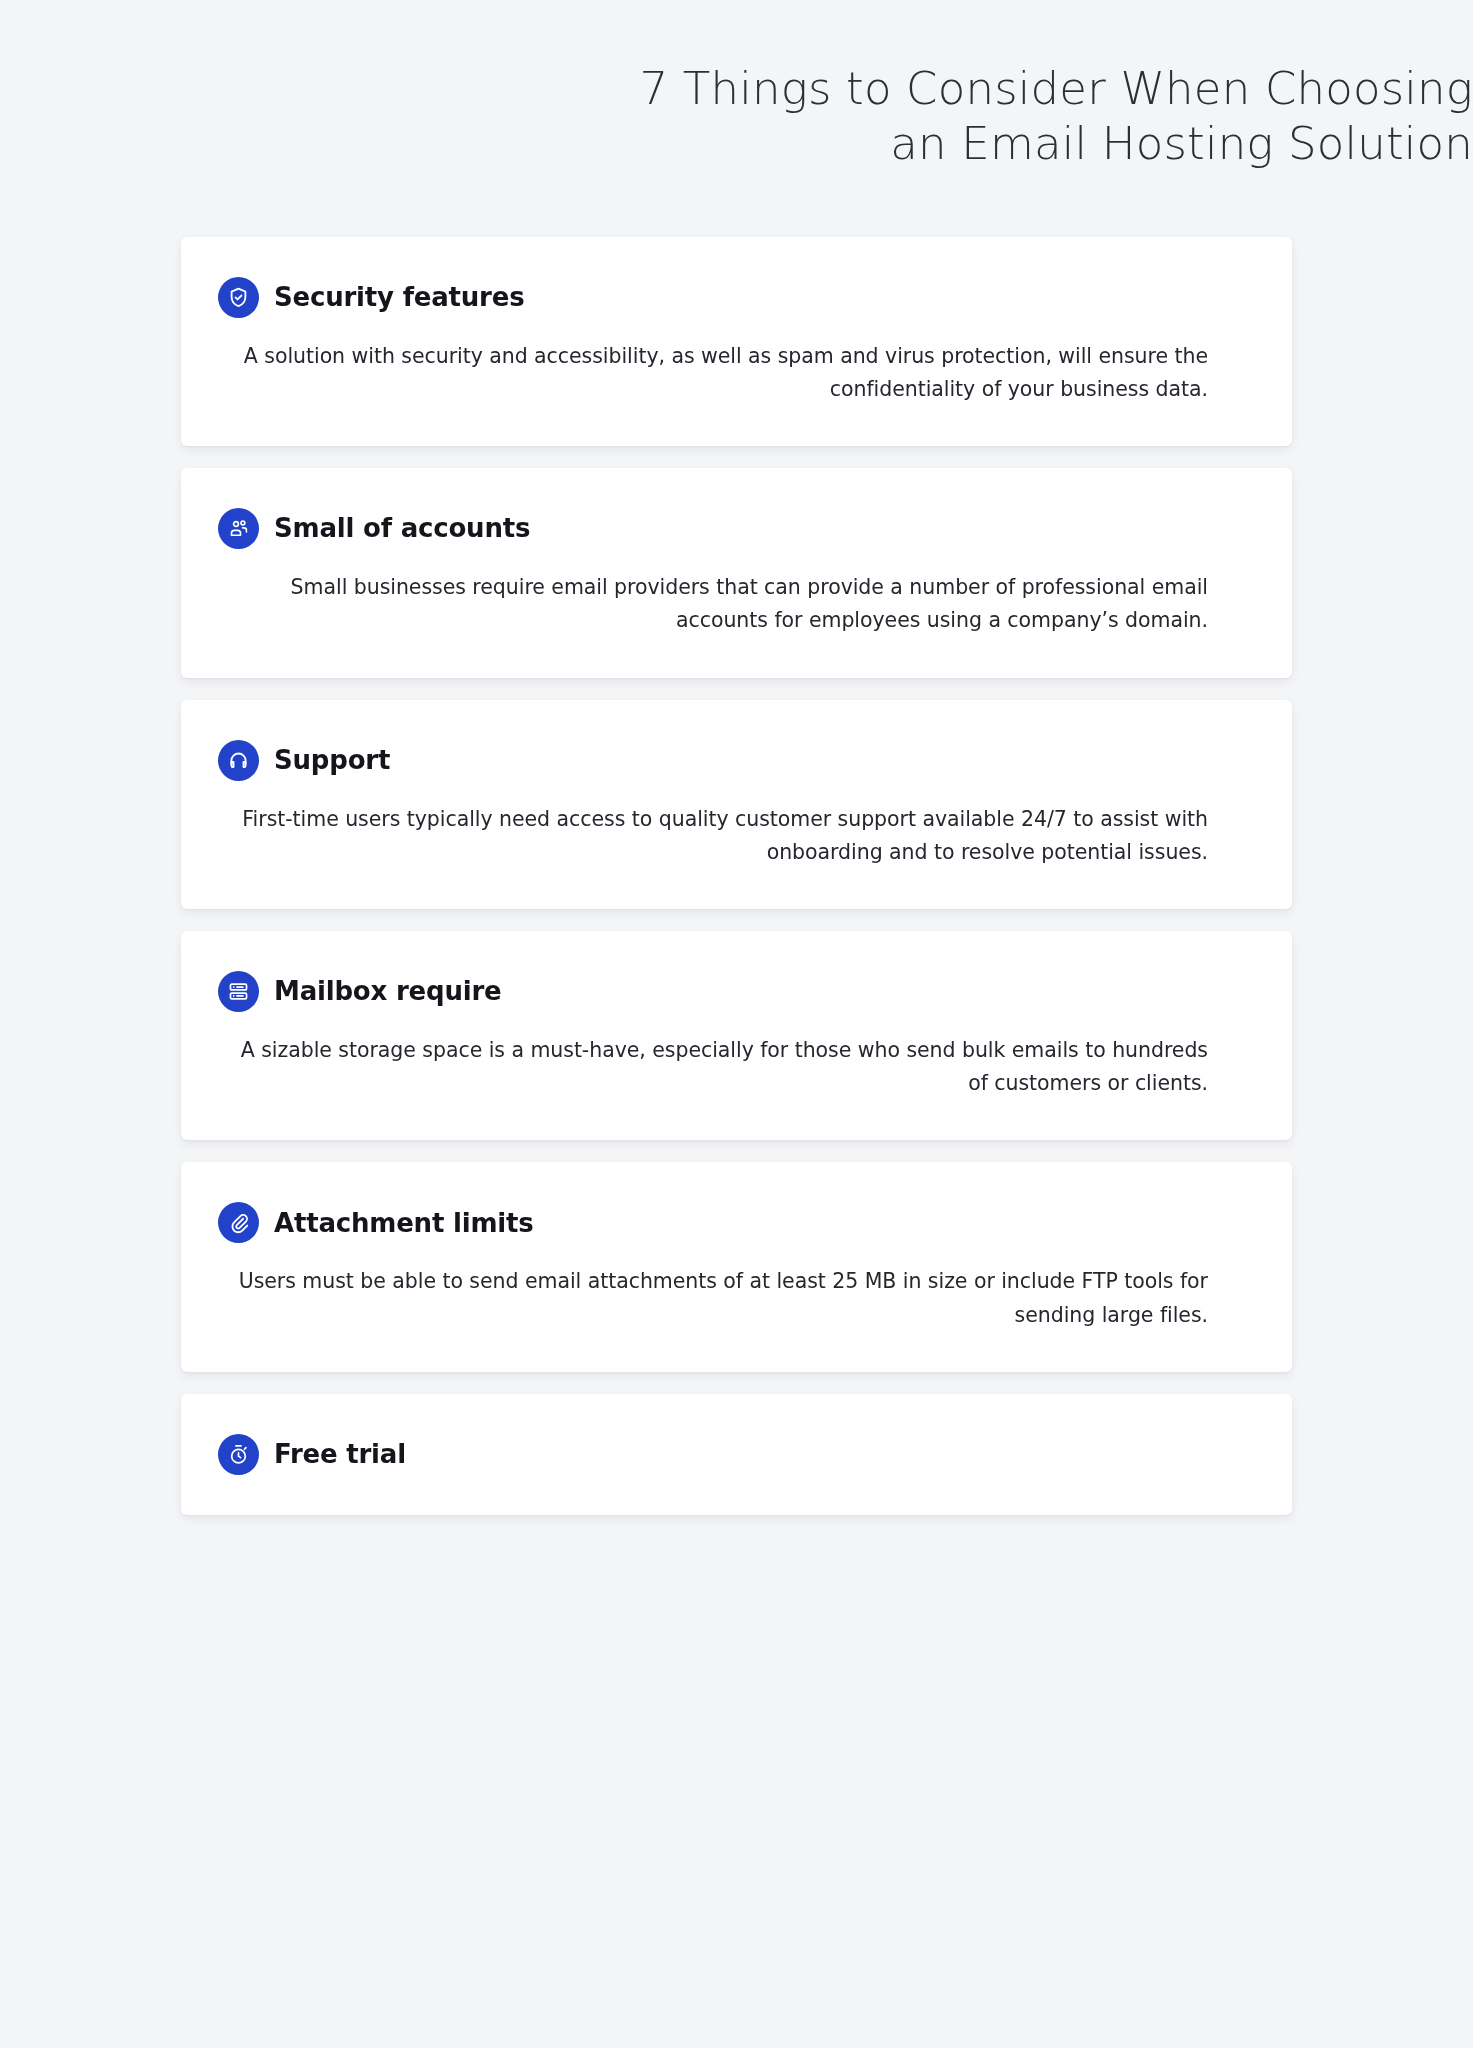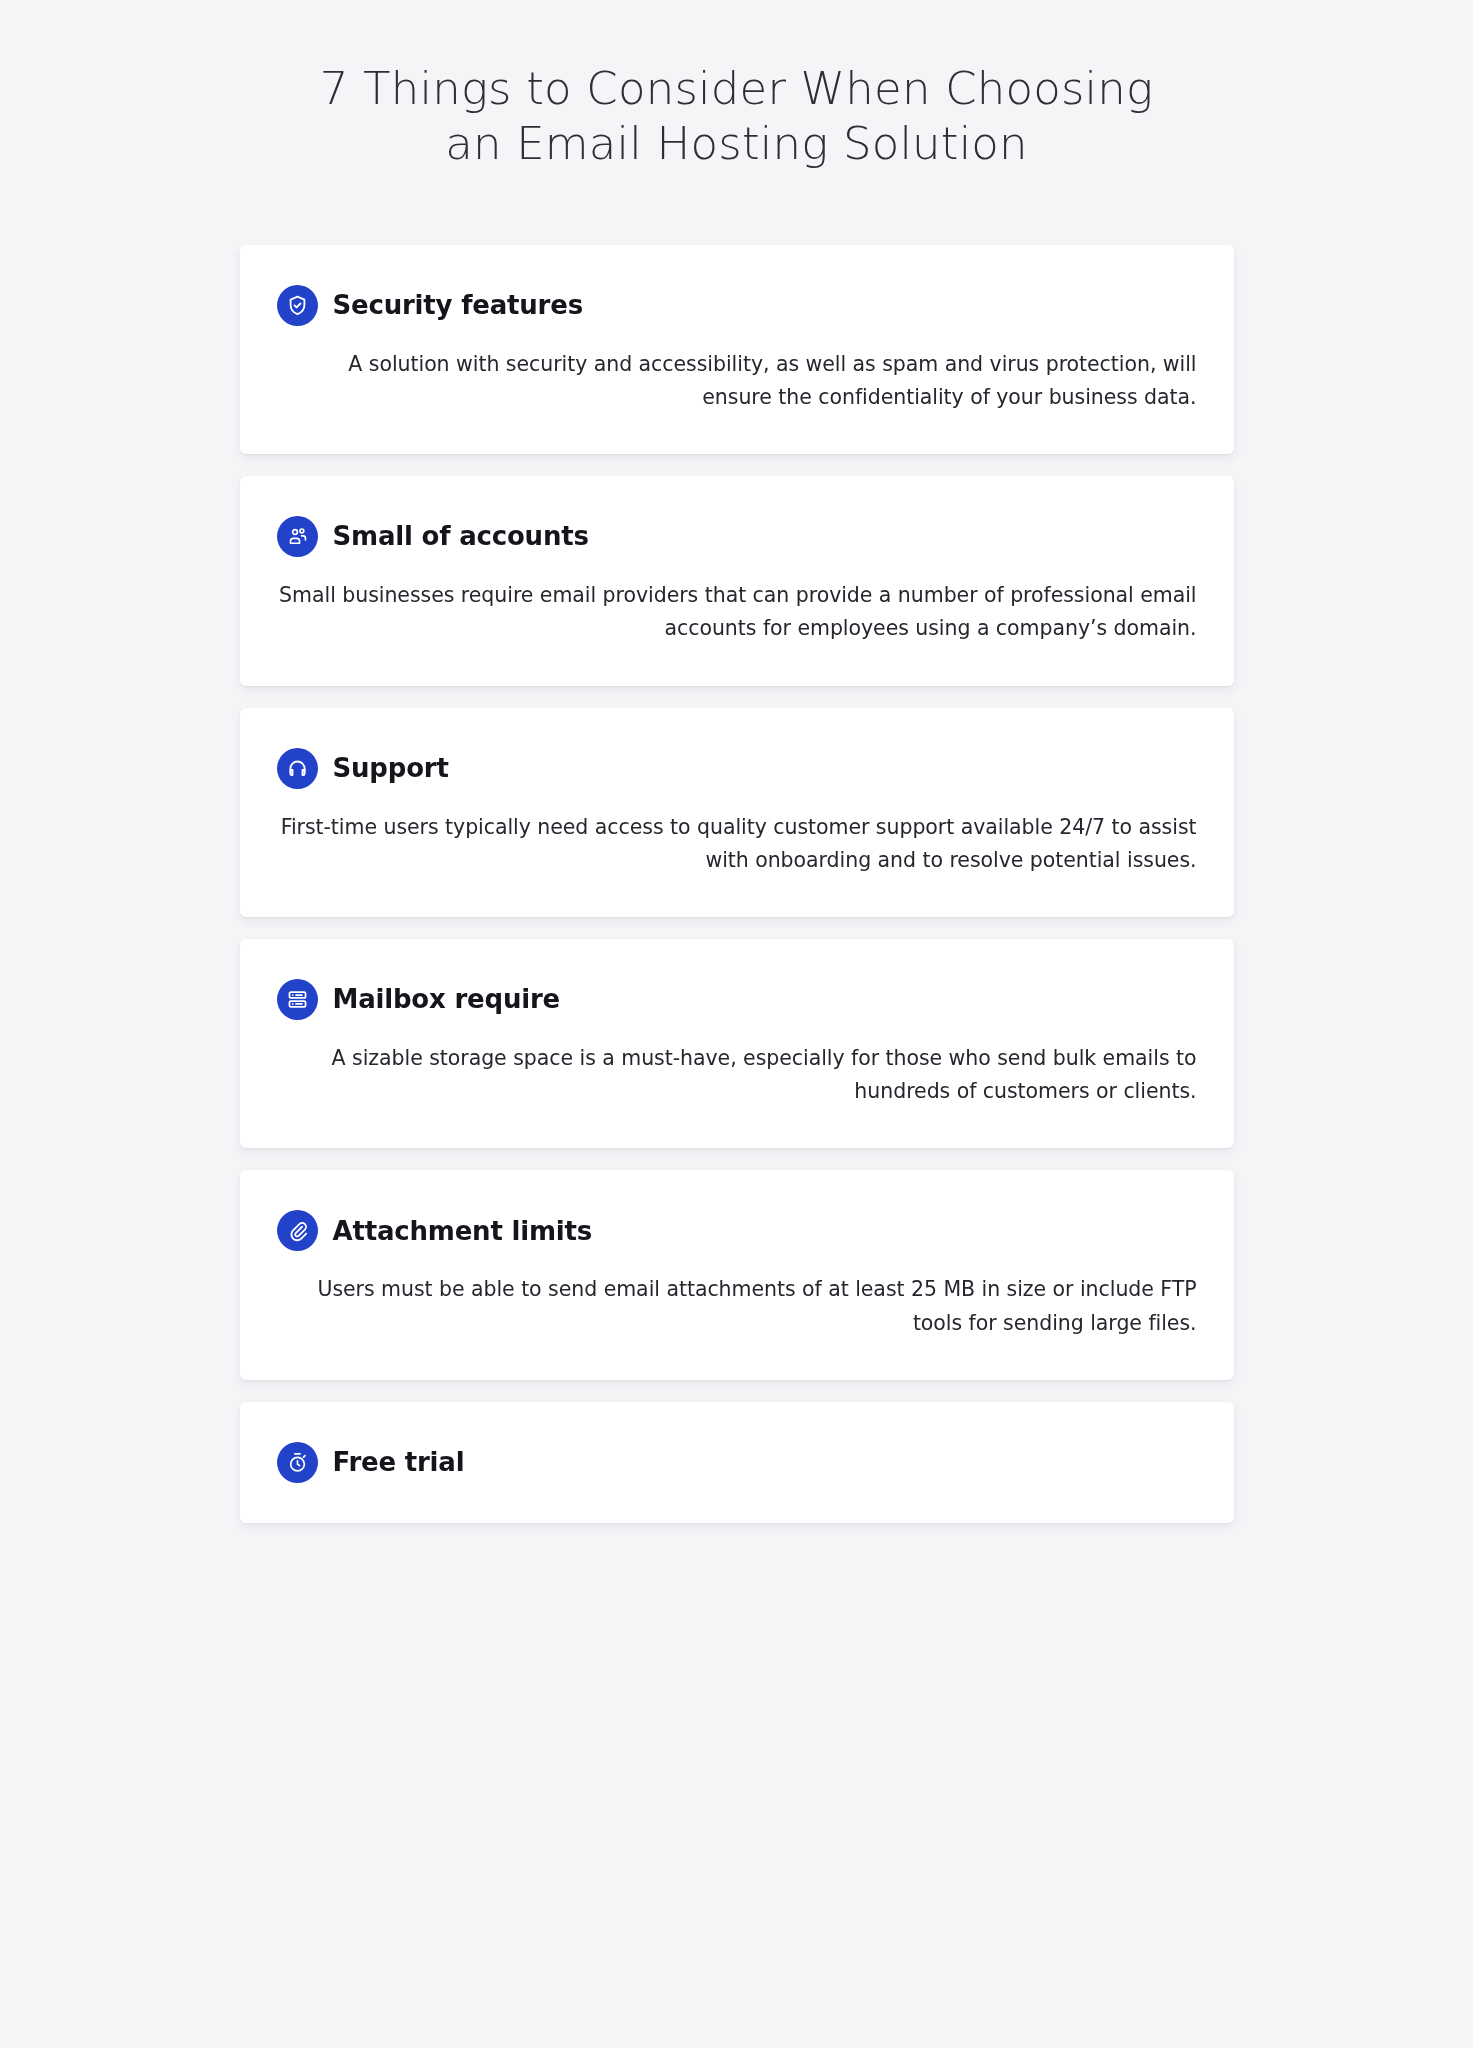--- a/index.html
+++ b/index.html
@@ -28,27 +28,27 @@
     width: 1473px;
     padding-top: 62px;
     text-align: center;
     font-family: "DejaVu Sans", sans-serif;
     font-weight: 300;
     font-size: 45px;
     line-height: 1.22;
     letter-spacing: 0.2px;
     color: #2e2f36;
   }
-  .headline .line { display: block; }
+  .headline .line { display: block; text-align: right; }
 
   
   .cards {
-    margin: 16px auto;
+    margin: 8px auto;
     padding-top: 57px;
-    width: 994px;
+    width: 1111px;
     display: flex;
     flex-direction: column;
     gap: 22px;
   }
 
   .card {
     background: #ffffff;
     border-radius: 6px;
     box-shadow: 0 4px 10px rgba(40, 48, 76, 0.07),
                 0 1px 2px rgba(40, 48, 76, 0.05);

